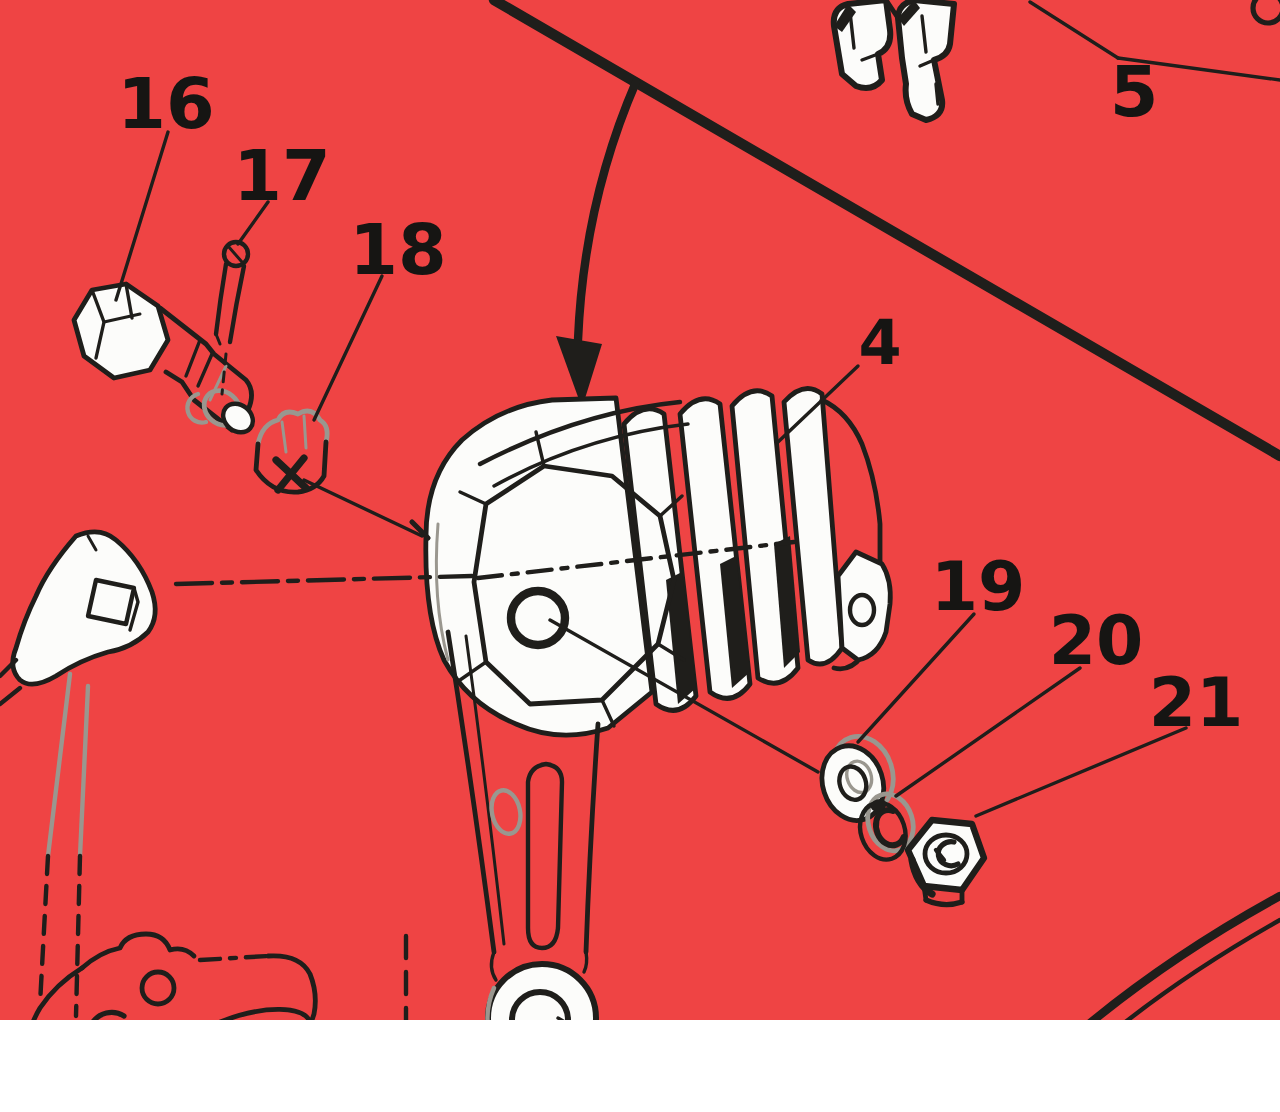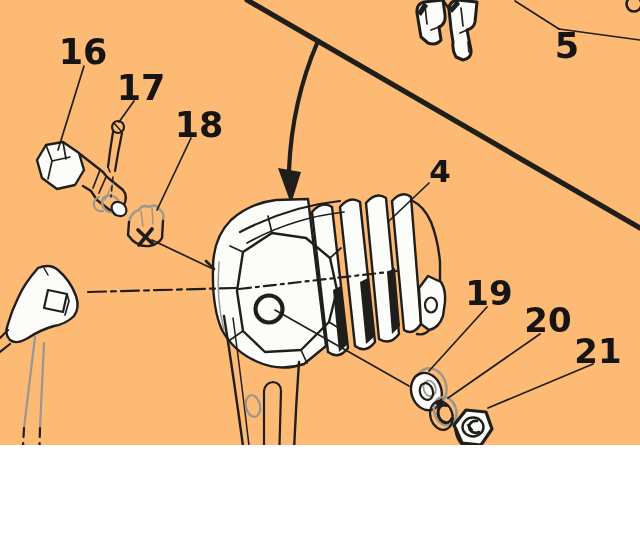--- a/index.html
+++ b/index.html
@@ -1,16 +1,16 @@
 <!DOCTYPE html>
 <html><head>
 <meta charset="utf-8">
 <style>
   html,body{margin:0;padding:0;background:#ffffff;}
-  .page{position:relative;width:640px;height:445px;background:#fdba74;overflow:hidden;}
+  .page{position:relative;width:640px;height:510px;background:#ef4444;overflow:hidden;}
   svg{display:block;width:640px;height:556px;}
   
   path,line,circle,ellipse,polygon,polyline{
     fill:none;stroke:#1f1e1b;stroke-width:2.2;stroke-linecap:round;stroke-linejoin:round;
   }
   .w15{stroke-width:1.5}.w17{stroke-width:1.7}.w24{stroke-width:2.4}.w26{stroke-width:2.6}
   .w3{stroke-width:3}.w32{stroke-width:3.2}.w36{stroke-width:3.6}.w42{stroke-width:4.2}
   .w5{stroke-width:5.2}
   .lt{stroke:#9a978f}
   .ink{fill:#1f1e1b;stroke:none}

